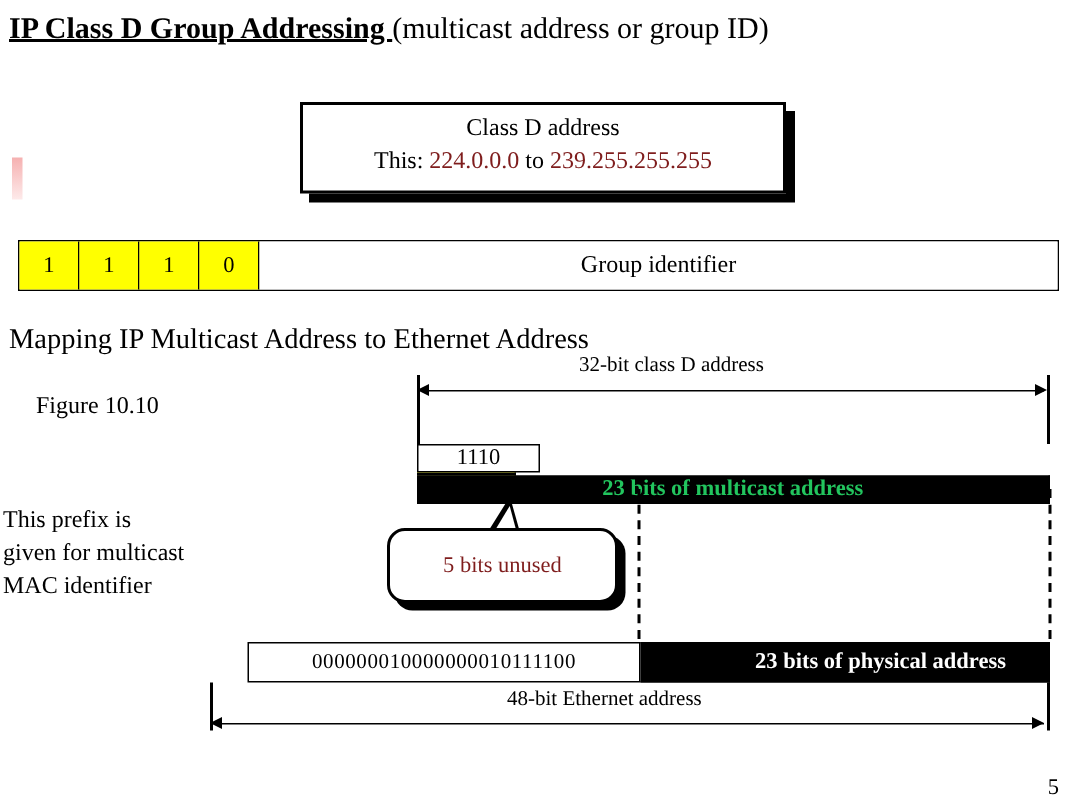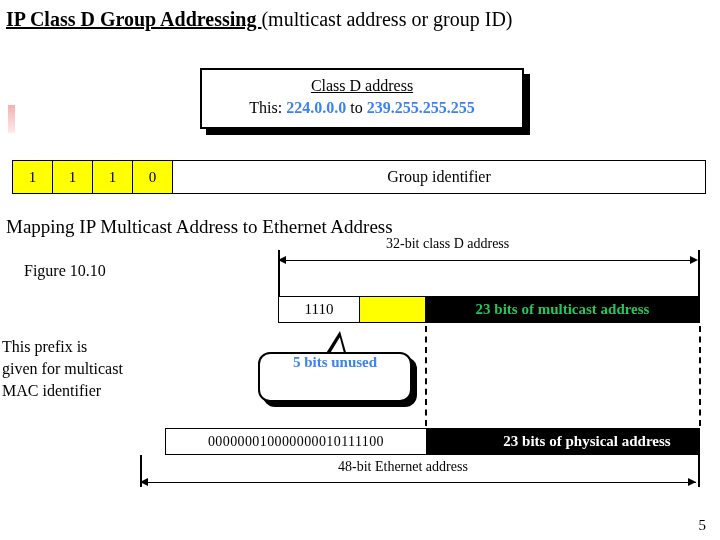--- a/index.html
+++ b/index.html
@@ -24,23 +24,23 @@
     opacity:.85;
   }
 
   
   #classd-box{
     position:absolute;left:200px;top:68px;width:320px;height:57px;
     background:#fff;border:2px solid #000;
     box-shadow:6px 6px 0 #000;
     text-align:center;
   }
-  #classd-box .l1{font-size:16px;line-height:22px;padding-top:5px;text-decoration:underline;}
+  #classd-box .l1{font-size:16px;line-height:22px;padding-top:5px;}
   #classd-box .l2{font-size:16px;line-height:22px;}
-  .red{color:#3b82f6;font-weight:bold;}
+  .red{color:#7f1d1d;}
 
   
   #bitrow{
     position:absolute;left:12px;top:160px;width:694px;height:34px;
     border:1.5px solid #000;box-sizing:border-box;display:flex;background:#fff;
   }
   #bitrow .cell{
     width:40px;background:#ffff00;border-right:1.5px solid #000;
     display:flex;align-items:center;justify-content:center;
     font-size:15px;box-sizing:border-box;
@@ -74,21 +74,21 @@
   .arrowhead-l{border-right:8px solid #000;}
   .arrowhead-r{border-left:8px solid #000;}
 
   .dashed{
     position:absolute;width:0;border-left:2px dashed #000;
   }
 
   
   #row32{
     position:absolute;left:278px;top:64px;width:422px;height:27px;
-    display:flex;box-sizing:border-box;
+    display:flex;box-sizing:border-box;flex-direction:column;
   }
   #row32 .w{
     width:82px;background:#fff;border:1.5px solid #000;box-sizing:border-box;
     display:flex;align-items:center;justify-content:center;font-size:15px;
   }
   #row32 .y{
     width:66px;background:#ffff00;border:1.5px solid #000;border-left:none;
     box-sizing:border-box;
   }
   #row32 .b{
@@ -112,21 +112,21 @@
     flex:1;background:#000;color:#fff;font-weight:bold;font-size:15px;
     display:flex;align-items:center;justify-content:center;
     border:1.5px solid #000;border-left:none;box-sizing:border-box;padding-left:48px;
   }
 
   
   #unused-callout{
     position:absolute;left:258px;top:120px;width:150px;height:46px;
     background:#fff;border:2px solid #000;border-radius:12px;
     box-shadow:5px 5px 0 #000;
-    display:flex;align-items:flex-start;justify-content:center;
+    display:flex;align-items:center;justify-content:center;
     font-size:15px;
   }
   #callout-tail{
     position:absolute;left:330px;top:100px;width:0;height:0;
     border-left:6px solid transparent;border-right:16px solid transparent;
     border-bottom:24px solid #000;
     transform:rotate(18deg);
   }
   #callout-tail-in{
     position:absolute;left:333px;top:106px;width:0;height:0;

